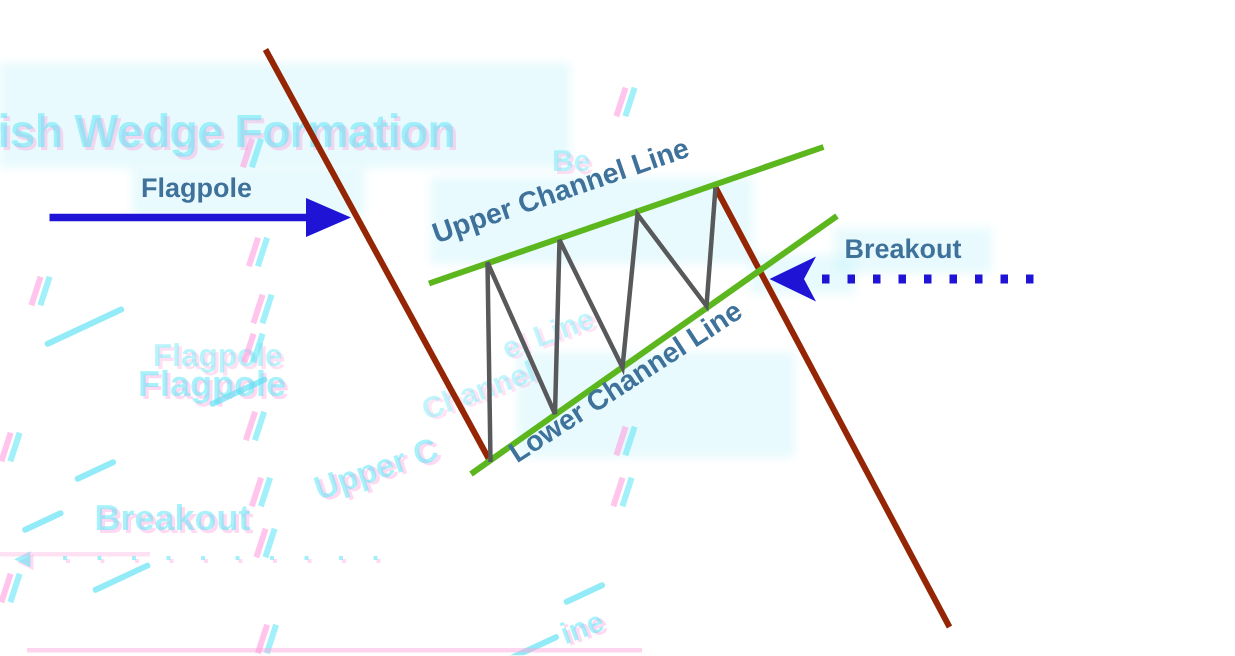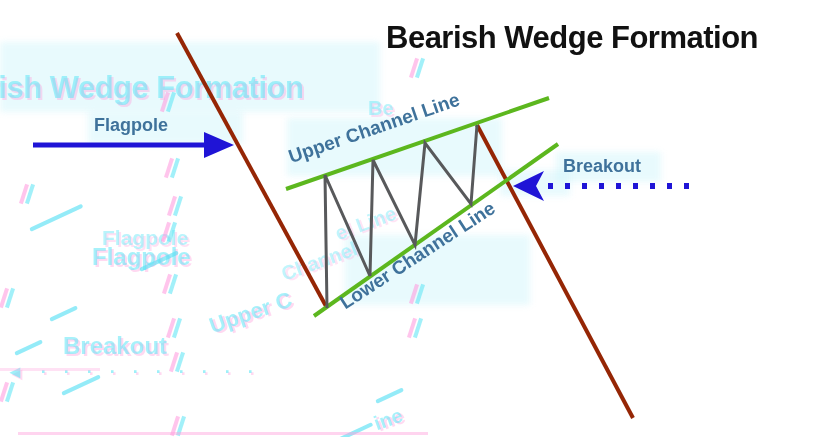--- a/index.html
+++ b/index.html
@@ -101,19 +101,18 @@
       <line x1="33" y1="145" x2="204" y2="145" stroke="#1f14d6" stroke-width="5"></line>
       <polygon points="204,132 234,145 204,158" fill="#1f14d6"></polygon>
     </g>
 
     <g>
       <line x1="548" y1="186" x2="700" y2="186" stroke="#1f14d6" stroke-width="6" stroke-dasharray="5 12"></line>
       <polygon points="544,171 513,186 544,201 536,186" fill="#1f14d6"></polygon>
     </g>
   </svg>
 
-  <div id="title" class="abs">Bearish Wedge Formation</div>
   <div id="lbl-flagpole" class="abs lbl">Flagpole</div>
   <div id="lbl-upper" class="abs lbl">Upper Channel Line</div>
   <div id="lbl-lower" class="abs lbl">Lower Channel Line</div>
   <div id="lbl-breakout" class="abs lbl">Breakout</div>
 
 </div>
 
 </body></html>

